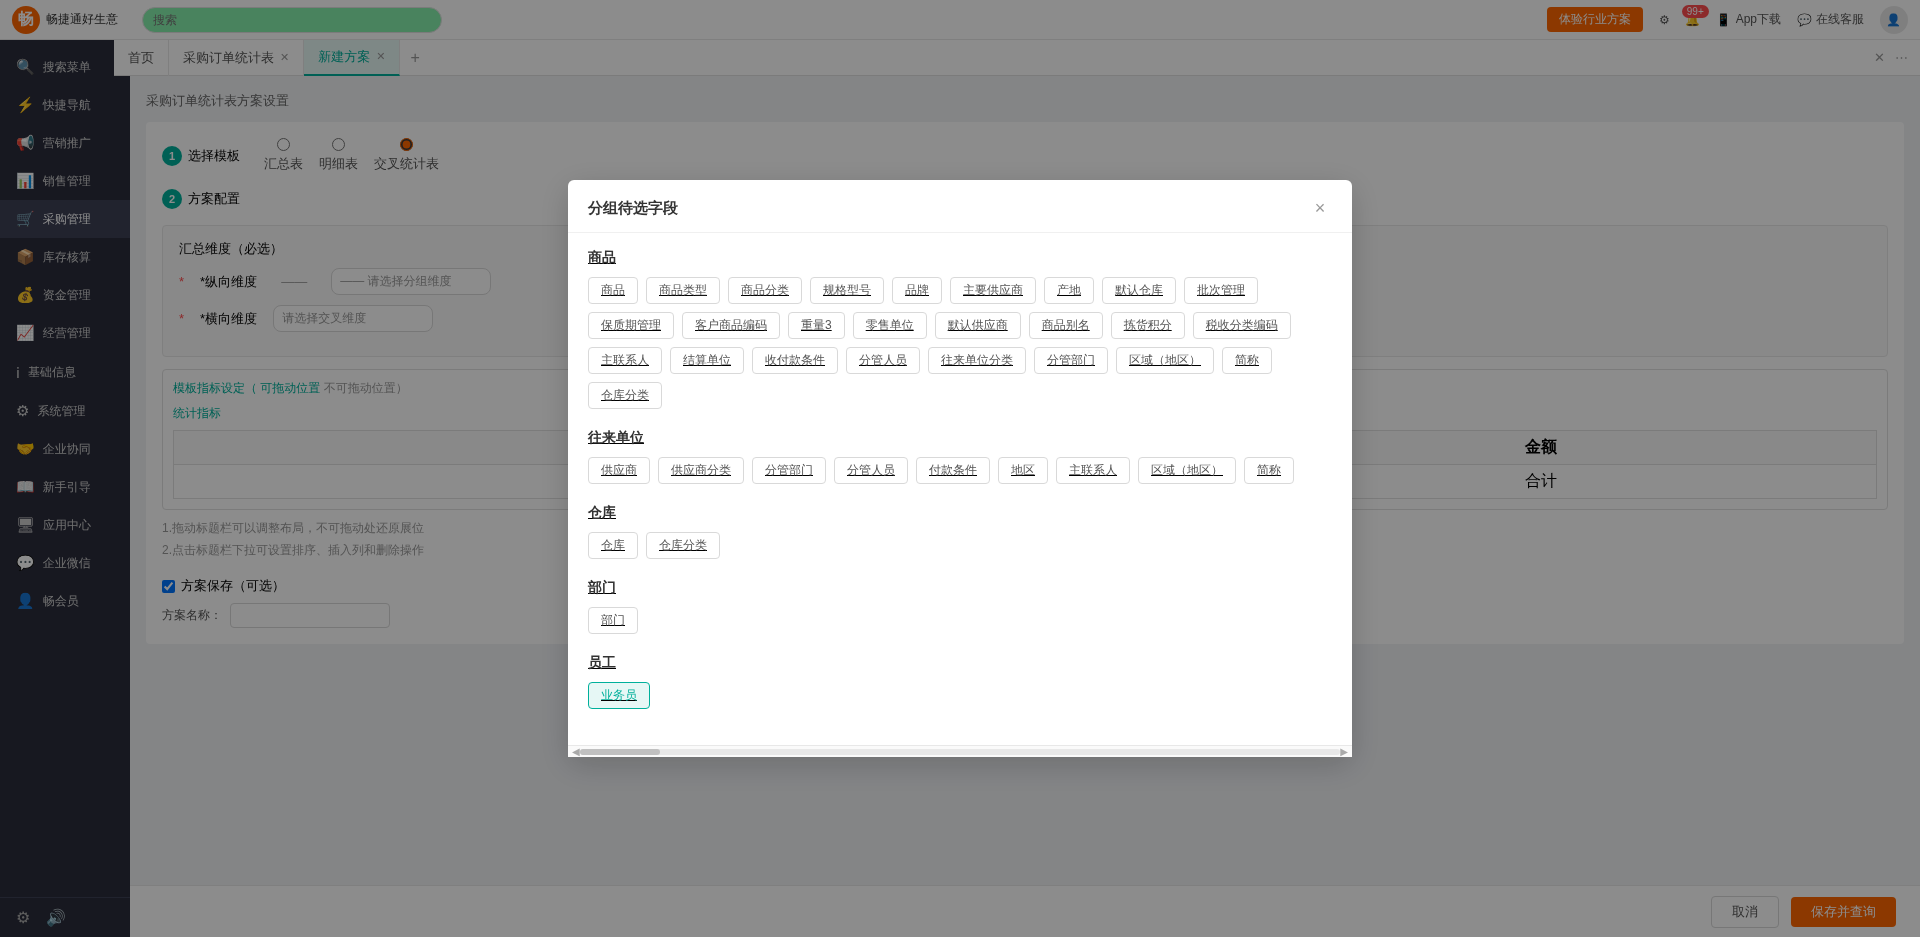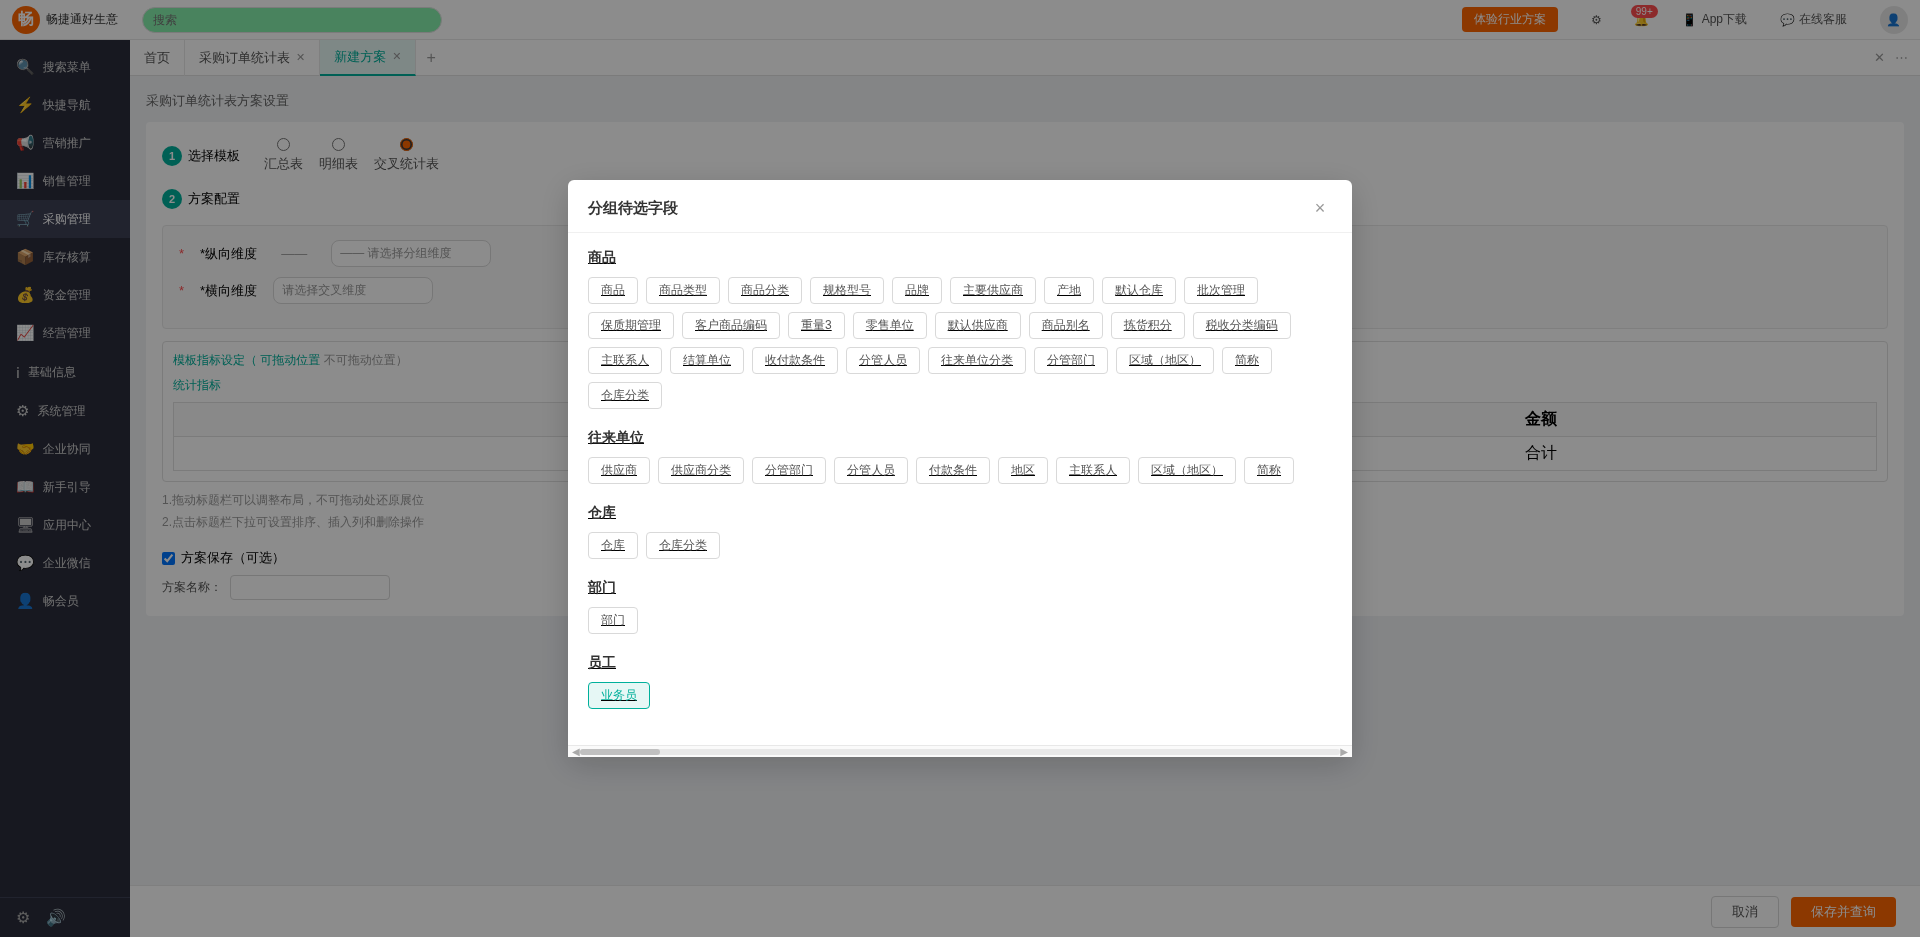--- a/index.html
+++ b/index.html
@@ -39,21 +39,21 @@
     }
     .top-search input {
       width: 100%; height: 26px;
       border: 1px solid #e0e0e0; border-radius: 13px;
       padding: 0 10px; font-size: 12px; outline: none;
       background: #86efac;
     }
 
     .top-actions {
       margin-left: auto;
-      display: flex; align-items: center; gap: 33px;
+      display: flex; align-items: center; gap: 16px;
     }
     .experience-btn {
       background: #ff6600; color: white;
       border: none; border-radius: 4px;
       padding: 4px 12px; font-size: 12px; cursor: pointer;
     }
     .top-icon-item {
       display: flex; align-items: center; gap: 4px;
       font-size: 12px; color: #555; cursor: pointer;
       position: relative;
@@ -67,21 +67,21 @@
 
     
     .tab-bar {
       height: 36px;
       background: #fff;
       display: flex;
       align-items: center;
       padding: 0 0;
       border-bottom: 1px solid #e0e0e0;
       position: fixed;
-      top: 40px; left: 130px; right: 0;
+      top: 40px; left: 114px; right: 0;
       z-index: 99;
     }
     .tab-item {
       height: 36px;
       display: flex; align-items: center;
       padding: 0 14px;
       font-size: 13px;
       color: #555;
       cursor: pointer;
       border-right: 1px solid #e8e8e8;
@@ -466,20 +466,23 @@
     </div>
 
     <div class="steps">
       <div class="step">
         <div class="step-num">2</div>
         <span>方案配置</span>
       </div>
     </div>
 
     <div class="config-section-bg">
+      <div class="config-row">
+        <span>汇总维度（必选）</span>
+      </div>
       <div class="config-row">
         <span style="color:#ff4d4f;">*</span>
         <span>*纵向维度</span>
         <span style="color:#999; margin: 0 8px;">——</span>
         <div class="select-input">——  请选择分组维度</div>
       </div>
       <div class="config-row">
         <span style="color:#ff4d4f;">*</span>
         <span>*横向维度</span>
         <div class="select-input">请选择交叉维度</div>

